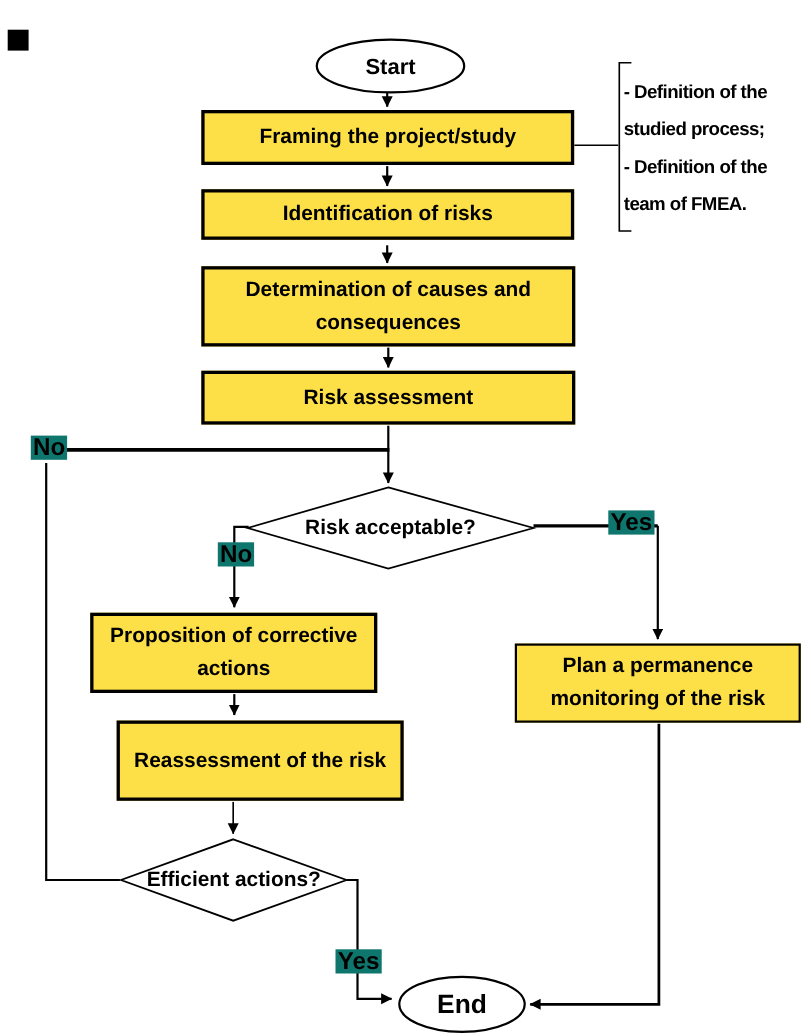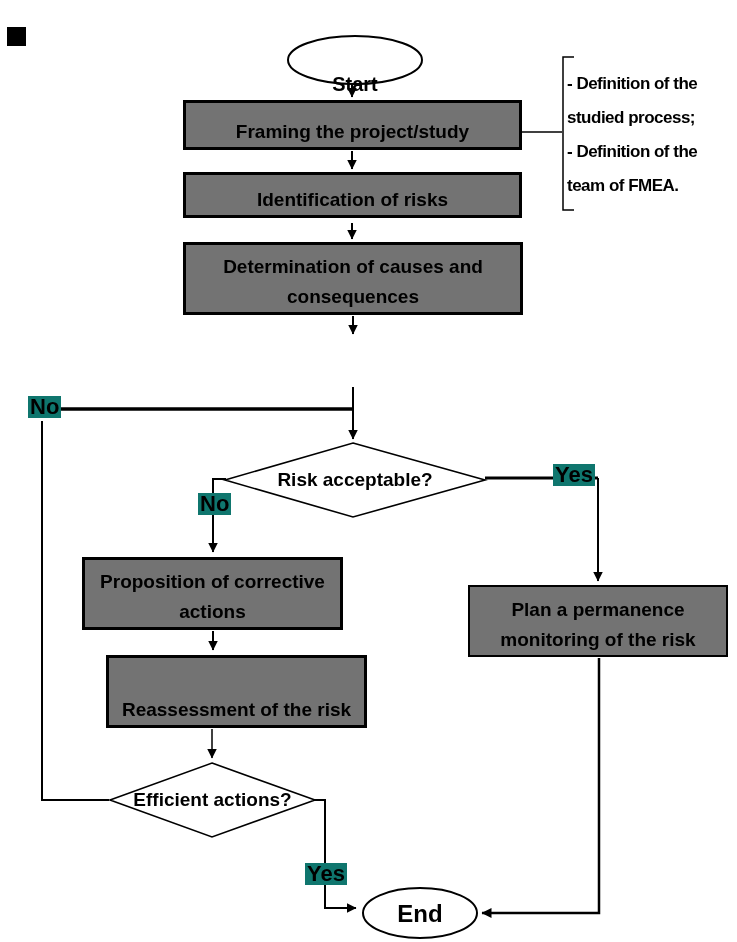--- a/index.html
+++ b/index.html
@@ -2,22 +2,22 @@
 <html><head>
 <meta charset="utf-8">
 <style>
   html,body{margin:0;padding:0;background:#ffffff;}
   .canvas{
     position:relative;width:737px;height:942px;background:#ffffff;overflow:hidden;
     font-family:"Liberation Sans","DejaVu Sans",sans-serif;color:#000;
   }
   svg.wires{position:absolute;left:0;top:0;z-index:1;}
   .box{
-    position:absolute;z-index:2;box-sizing:border-box;border:3px solid #000;background:#737373;
-    display:flex;align-items:flex-end;justify-content:center;text-align:center;
+    position:absolute;z-index:2;box-sizing:border-box;border:3px solid #000;background:#fde047;
+    display:flex;align-items:center;justify-content:center;text-align:center;
     font-weight:bold;font-size:19px;line-height:30px;
   }
   .box.thin{border-width:2px;}
   .lbl{
     position:absolute;z-index:3;display:flex;align-items:center;justify-content:center;
     text-align:center;font-weight:bold;font-size:19px;line-height:24px;
   }
   .edge-label{
     position:absolute;z-index:4;font-weight:bold;font-size:22px;line-height:22px;
     background:#0f766e;padding:0 2px;
@@ -81,34 +81,37 @@
   </div>
 
   <div class="box" style="left:183px;top:172px;width:339px;height:46px;">
     <span>Identification of risks</span>
   </div>
 
   <div class="box" style="left:183px;top:242px;width:340px;height:73px;">
     <span>Determination of causes and consequences</span>
   </div>
 
+  <div class="box" style="left:183px;top:337px;width:340px;height:49px;">
+    <span>Risk assessment</span>
+  </div>
 
   <div class="box" style="left:82px;top:557px;width:261px;height:73px;">
     <span>Proposition of corrective actions</span>
   </div>
 
   <div class="box" style="left:82px;top:655px;width:261px;height:73px;margin-left:24px;">
     <span>Reassessment of the risk</span>
   </div>
 
   <div class="box thin" style="left:468px;top:585px;width:260px;height:72px;">
     <span class="plan-label">Plan a permanence monitoring of the risk</span>
   </div>
 
-  <div class="lbl" style="left:288px;top:38px;width:134px;height:45px;font-size:20px;margin-top:23px;">Start</div>
+  <div class="lbl" style="left:288px;top:38px;width:134px;height:45px;font-size:20px;">Start</div>
   <div class="lbl" style="left:363px;top:889px;width:114px;height:49px;font-size:24px;">End</div>
 
   <div class="lbl" style="left:225px;top:444px;width:260px;height:72px;">Risk acceptable?</div>
   <div class="lbl" style="left:110px;top:764px;width:205px;height:72px;">Efficient actions?</div>
 
   <div class="edge-label" style="left:28px;top:396px;">No</div>
   <div class="edge-label" style="left:198px;top:493px;">No</div>
   <div class="edge-label" style="left:553px;top:464px;">Yes</div>
   <div class="edge-label" style="left:305px;top:863px;">Yes</div>
 

